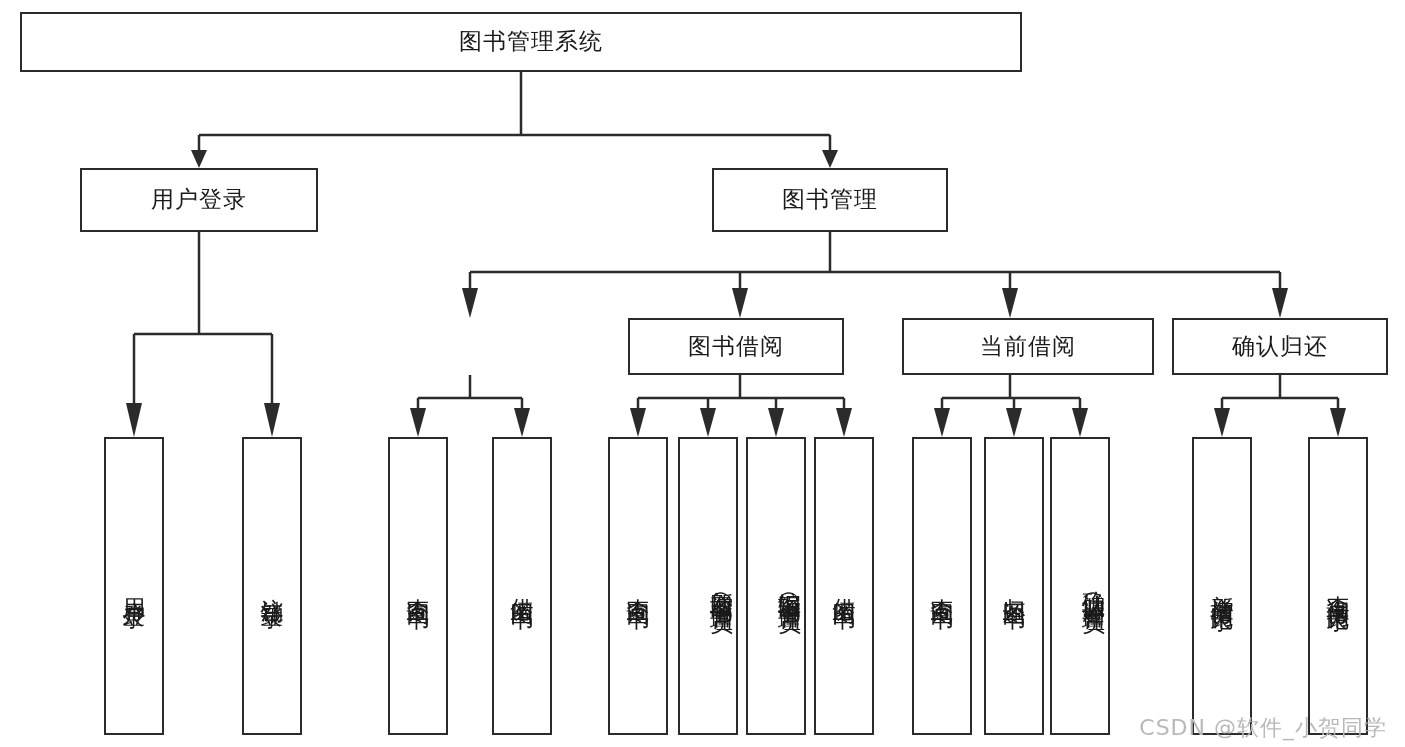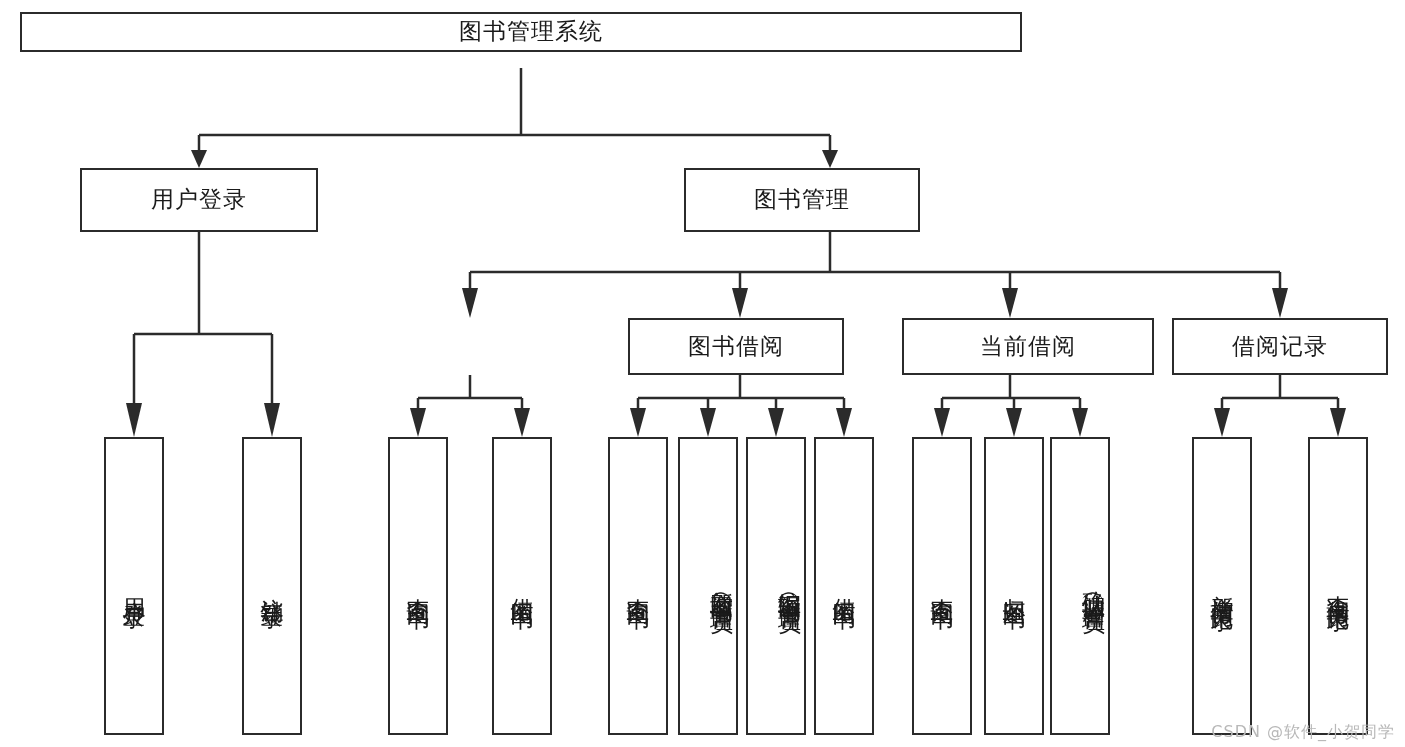--- a/index.html
+++ b/index.html
@@ -57,23 +57,23 @@
   #wires path, #wires line {
     stroke: #2b2b2b;
     stroke-width: 2.5;
     fill: none;
   }
   #wires polygon {
     fill: #2b2b2b;
   }
   .watermark {
     position: absolute;
-    right: 10px;
+    right: 18px;
     bottom: 4px;
-    font-size: 16px;
+    font-size: 22px;
     color: #b8b8b8;
     letter-spacing: 1px;
     white-space: nowrap;
   }
 </style>
 </head>
 <body>
 
 <div id="canvas">
 
@@ -134,28 +134,28 @@
     <polygon points="1072,408 1088,408 1080,437"></polygon>
 
     <line x1="1280" y1="375" x2="1280" y2="398"></line>
     <line x1="1222" y1="398" x2="1338" y2="398"></line>
     <line x1="1222" y1="398" x2="1222" y2="410"></line>
     <polygon points="1214,408 1230,408 1222,437"></polygon>
     <line x1="1338" y1="398" x2="1338" y2="410"></line>
     <polygon points="1330,408 1346,408 1338,437"></polygon>
   </svg>
 
-  <div class="node horiz" style="left:20px; top:12px; width:1002px; height:40px;padding-left:20px;">图书管理系统</div>
+  <div class="node horiz" style="left:20px; top:12px; width:1002px; height:60px;padding-left:20px;">图书管理系统</div>
 
   <div class="node horiz" style="left:80px; top:168px; width:238px; height:64px;">用户登录</div>
-  <div class="node horiz" style="left:684px; top:168px; width:236px; height:64px;font-family:Liberation Serif, serif;">图书管理</div>
+  <div class="node horiz" style="left:712px; top:168px; width:236px; height:64px;font-family:Liberation Serif, serif;">图书管理</div>
 
   <div class="node horiz" style="left:628px; top:318px; width:216px; height:57px;">图书借阅</div>
   <div class="node horiz" style="left:902px; top:318px; width:252px; height:57px;">当前借阅</div>
-  <div class="node horiz" style="left:1172px; top:318px; width:216px; height:57px;">借阅记录</div>
+  <div class="node horiz" style="left:1172px; top:318px; width:216px; height:57px;">确认归还</div>
 
   <div class="node vert center" style="left:104px; top:437px; width:60px; height:298px;">用户登录</div>
   <div class="node vert center" style="left:242px; top:437px; width:60px; height:298px;">注销登录</div>
 
   <div class="node vert center" style="left:388px; top:437px; width:60px; height:298px;">查询图书</div>
   <div class="node vert center" style="left:492px; top:437px; width:60px; height:298px;">借阅图书</div>
 
   <div class="node vert center" style="left:608px; top:437px; width:60px; height:298px;">查询图书</div>
   <div class="node vert" style="left:678px; top:437px; width:60px; height:298px;">新增图书（管理员）</div>
   <div class="node vert" style="left:746px; top:437px; width:60px; height:298px;">编辑图书（管理员）</div>

